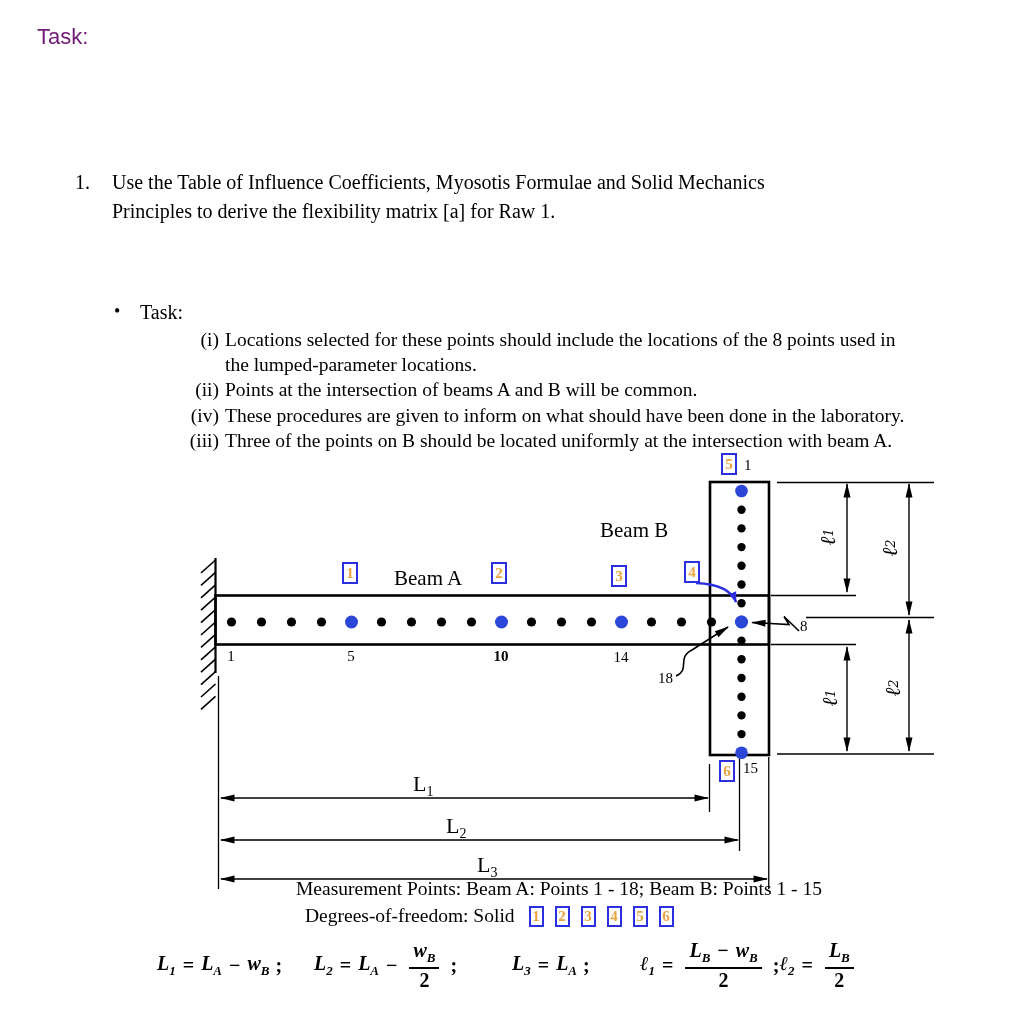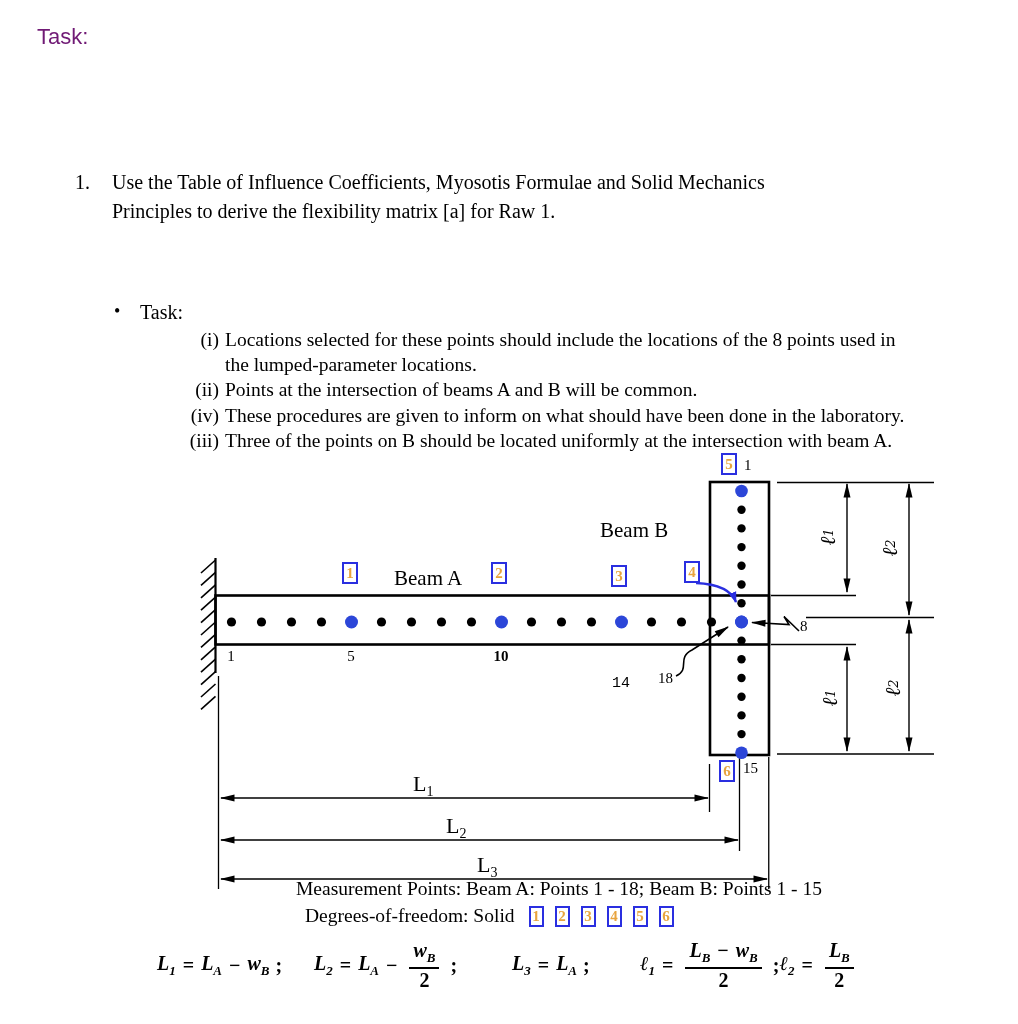--- a/index.html
+++ b/index.html
@@ -199,21 +199,21 @@
         <circle cx="741.5" cy="752.8" r="6.3" fill="#2c46d8"></circle>
       </g>
   </svg>
 
   <div class="abs dlabel" style="left:394px;top:566px;">Beam A</div>
   <div class="abs dlabel" style="left:600px;top:518px;">Beam B</div>
 
   <div class="abs tick" style="left:219px;top:648px;">1</div>
   <div class="abs tick" style="left:339px;top:648px;">5</div>
   <div class="abs tick" style="left:489px;top:648px;font-weight:bold;">10</div>
-  <div class="abs tick" style="left:609px;top:675px;font-family:Liberation Mono, monospace;">14</div>
+  <div class="abs tick" style="left:609px;top:649px;">14</div>
 
   <div class="abs small-num" style="left:658px;top:670px;">18</div>
   <div class="abs small-num" style="left:800px;top:618px;">8</div>
   <div class="abs small-num" style="left:744px;top:457px;">1</div>
   <div class="abs small-num" style="left:743px;top:760px;">15</div>
 
   <div class="abs dimh" style="left:413px;top:771px;" id="dim-h0">L<sub>1</sub></div>
   <div class="abs dimh" style="left:446px;top:813px;" id="dim-h1">L<sub>2</sub></div>
   <div class="abs dimh" style="left:477px;top:852px;" id="dim-h2">L<sub>3</sub></div>
 

